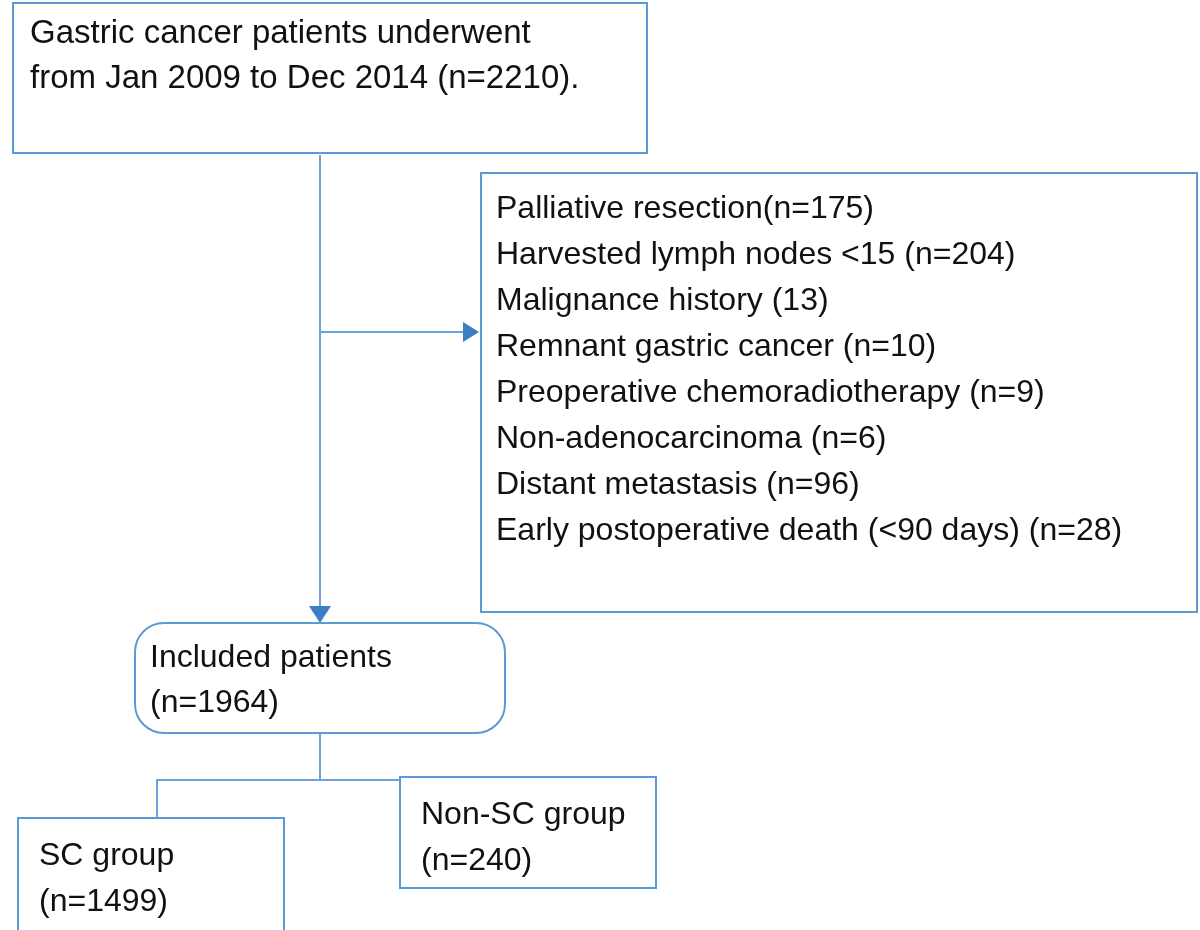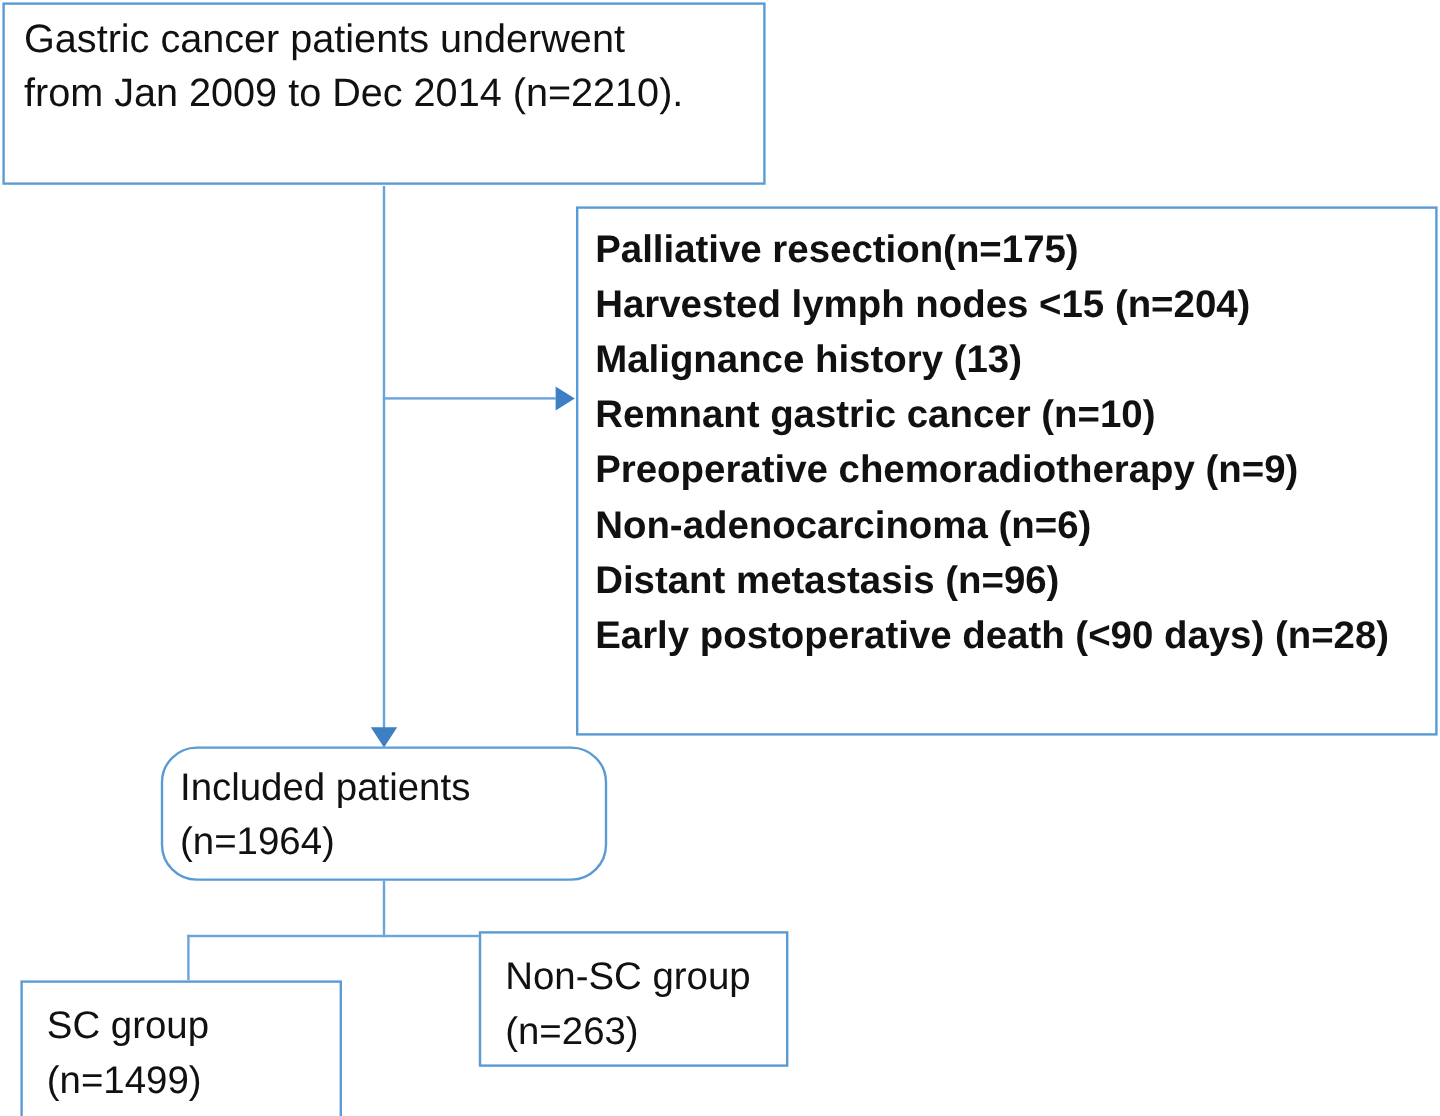--- a/index.html
+++ b/index.html
@@ -13,24 +13,24 @@
   #canvas{
     position:relative;width:1200px;height:930px;background:var(--bg-color);
     font-family:"Liberation Sans",sans-serif;color:var(--text-color);
     overflow:hidden;
   }
   .box{
     position:absolute;border:2px solid var(--border-color);
     background:var(--bg-color);box-sizing:border-box;
   }
   .line-item{white-space:nowrap;}
-  .top-box{left:2px;top:2px;width:636px;height:152px;padding:5px 16px;
+  .top-box{left:12px;top:2px;width:636px;height:152px;padding:5px 16px;
     font-size:33px;line-height:45px;}
   .exclusions-box{left:480px;top:172px;width:718px;height:441px;padding:10px 14px;
-    font-size:32px;line-height:46px;font-weight:bold;}
+    font-size:32px;line-height:46px;}
   .included-box{left:134px;top:622px;width:372px;height:112px;padding:10px 14px;
     font-size:32px;line-height:45px;border-radius:30px;}
   .sc-box{left:17px;top:817px;width:268px;height:132px;padding:12px 20px;
     font-size:32px;line-height:46px;}
   .non-sc-box{left:399px;top:776px;width:258px;height:113px;padding:12px 20px;
     font-size:32px;line-height:46px;}
   .connector{position:absolute;background:var(--connector-color);}
   .v-main{left:319px;top:155px;width:2px;height:452px;}
   .h-branch{left:319px;top:331px;width:144px;height:2px;}
   .v-below{left:319px;top:734px;width:2px;height:47px;}
@@ -80,16 +80,16 @@
       <div class="line-item">(n=1964)</div>
     </div>
 
   <div class="box sc-box">
       <div class="line-item">SC group</div>
       <div class="line-item">(n=1499)</div>
     </div>
 
   <div class="box non-sc-box">
       <div class="line-item">Non-SC group</div>
-      <div class="line-item">(n=263)</div>
+      <div class="line-item">(n=240)</div>
     </div>
 
 </div>
 
 </body></html>

